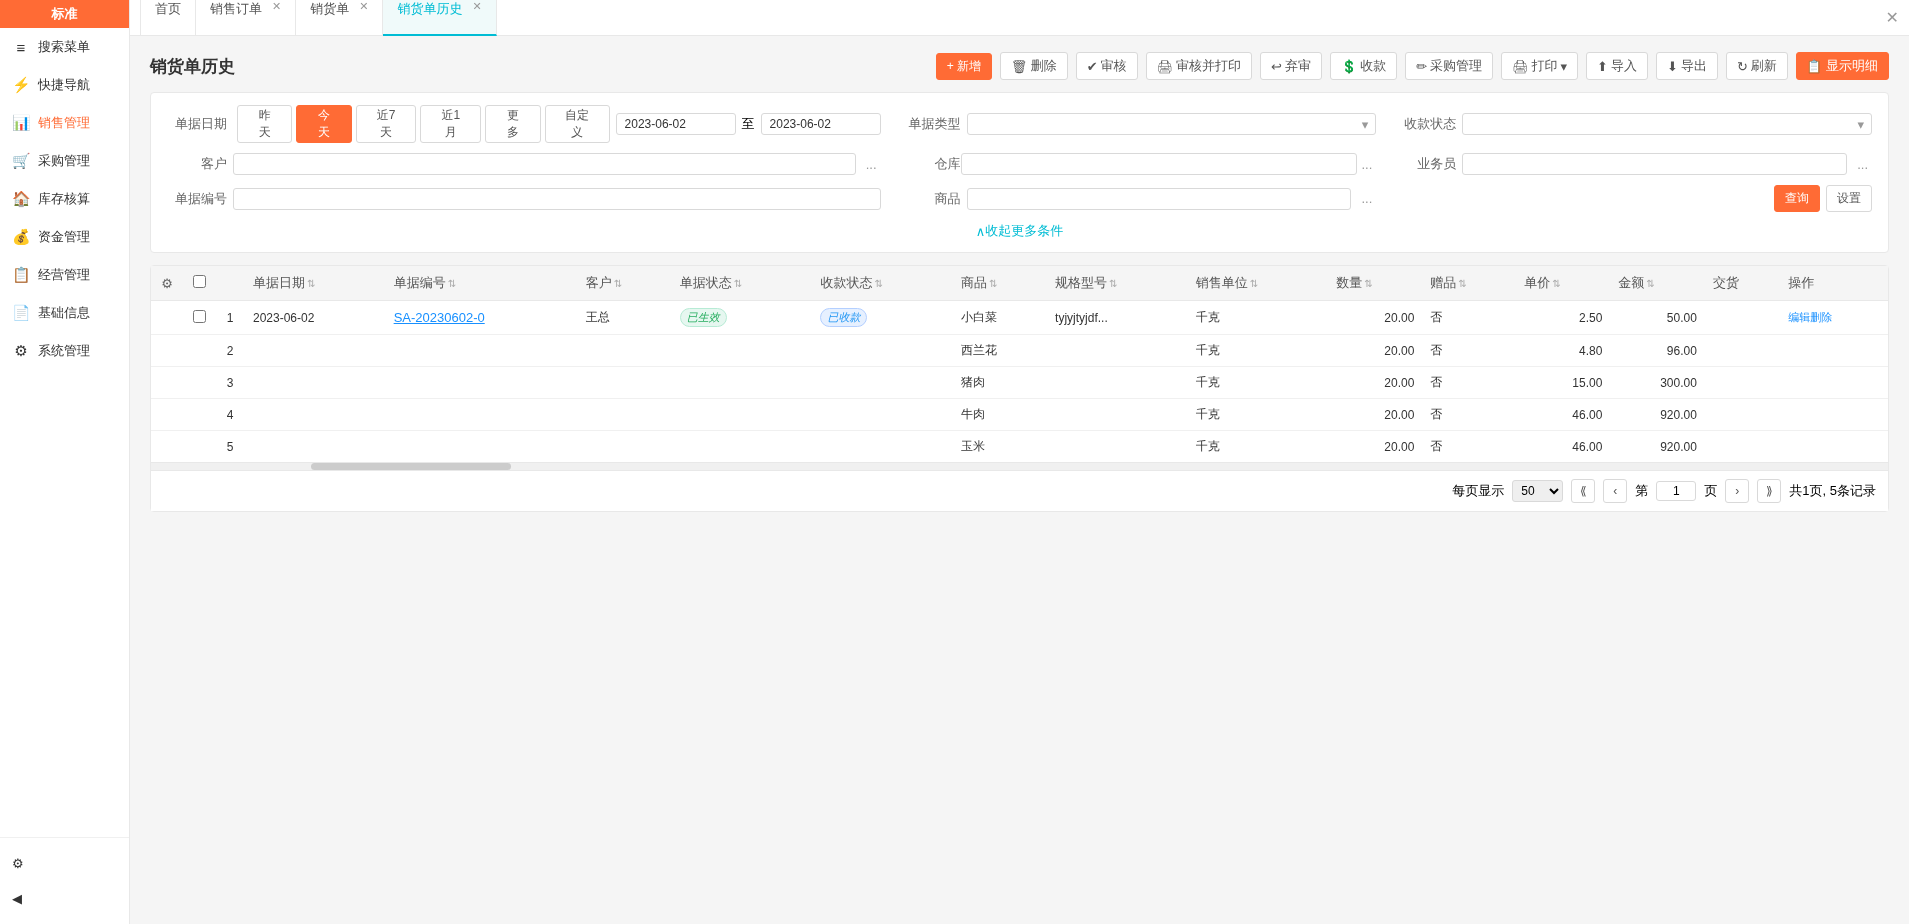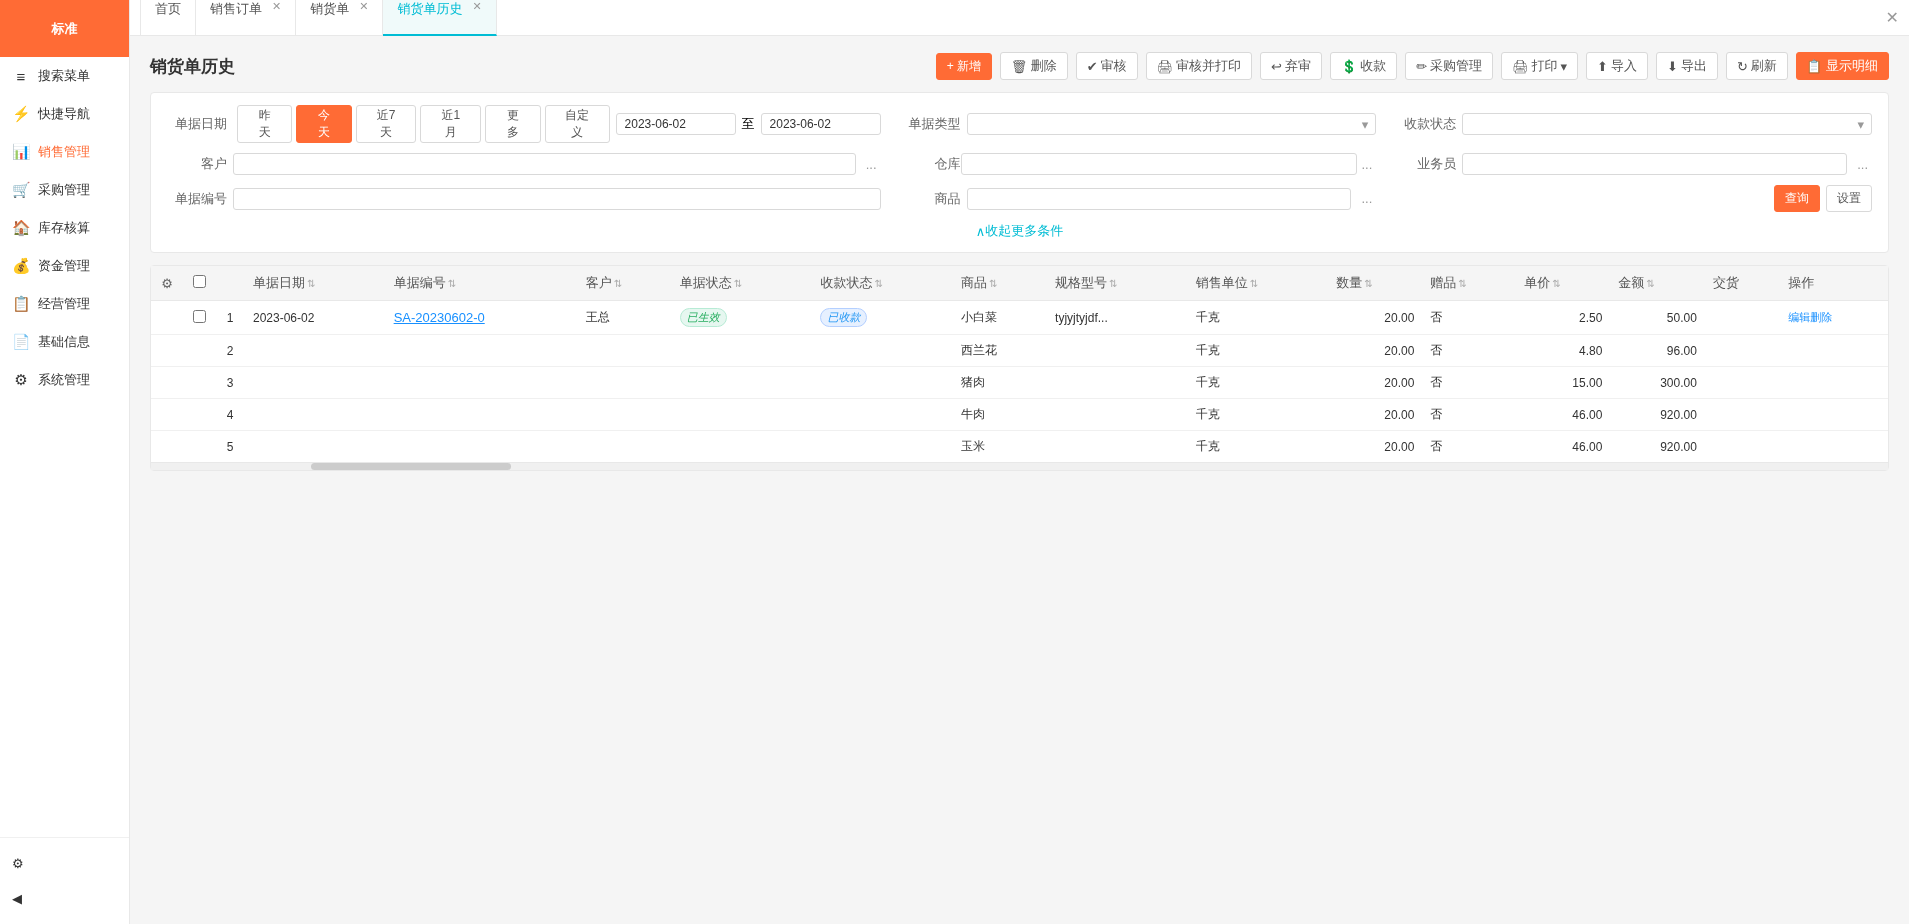--- a/index.html
+++ b/index.html
@@ -8,21 +8,21 @@
     
     .sidebar {
       width: 130px;
       background: #fff;
       border-right: 1px solid #e8e8e8;
       display: flex;
       flex-direction: column;
       flex-shrink: 0;
     }
     .sidebar-logo {
-      height: 57px;
+      height: 28px;
       background: #ff6b35;
       display: flex;
       align-items: center;
       justify-content: center;
       color: white;
       font-size: 14px;
       font-weight: bold;
     }
     .sidebar-item {
       display: flex;
@@ -730,15 +730,30 @@
     <td></td>
   </tr>
           </tbody>
       </table>
 
 
       <div class="scrollbar-area">
         <div class="scrollbar-thumb"></div>
       </div>
 
+      <div class="pagination-bar">
+        <span>每页显示</span>
+        <select class="page-size-select">
+          <option>50</option>
+          <option>100</option>
+        </select>
+        <div class="page-btn">⟪</div>
+        <div class="page-btn">‹</div>
+        <span>第</span>
+        <input class="page-input" type="text" value="1" style="">
+        <span>页</span>
+        <div class="page-btn">›</div>
+        <div class="page-btn">⟫</div>
+        <span>共1页, 5条记录</span>
+      </div>
     </div>
   </div>
 </div>
 
 </body></html>

